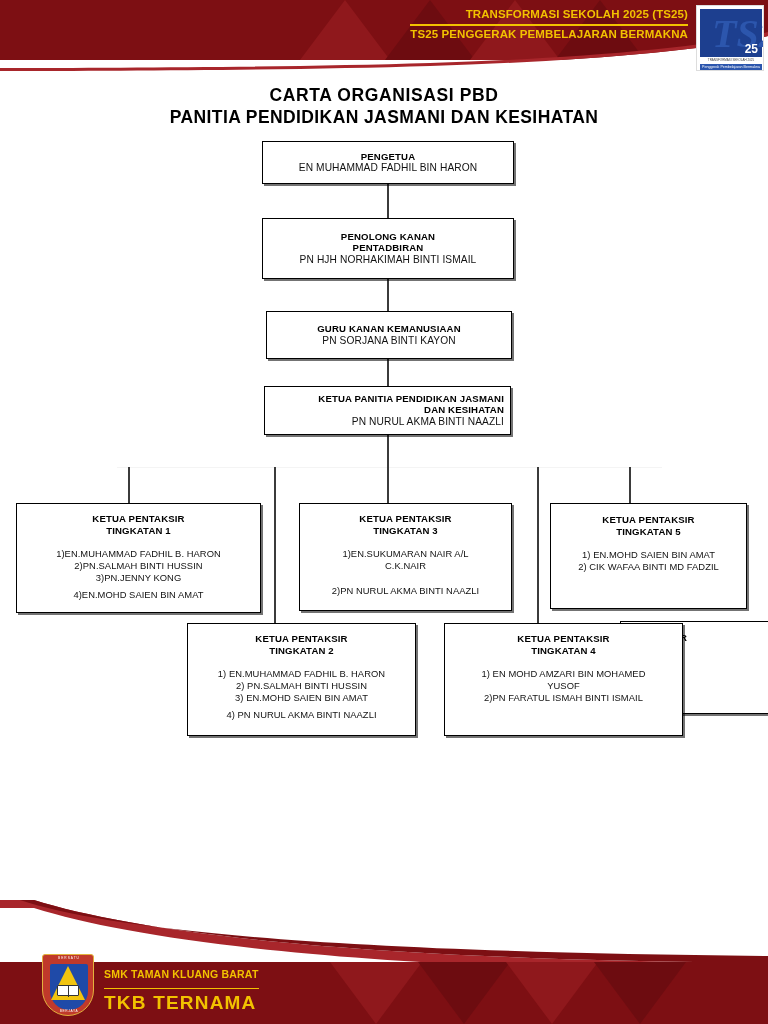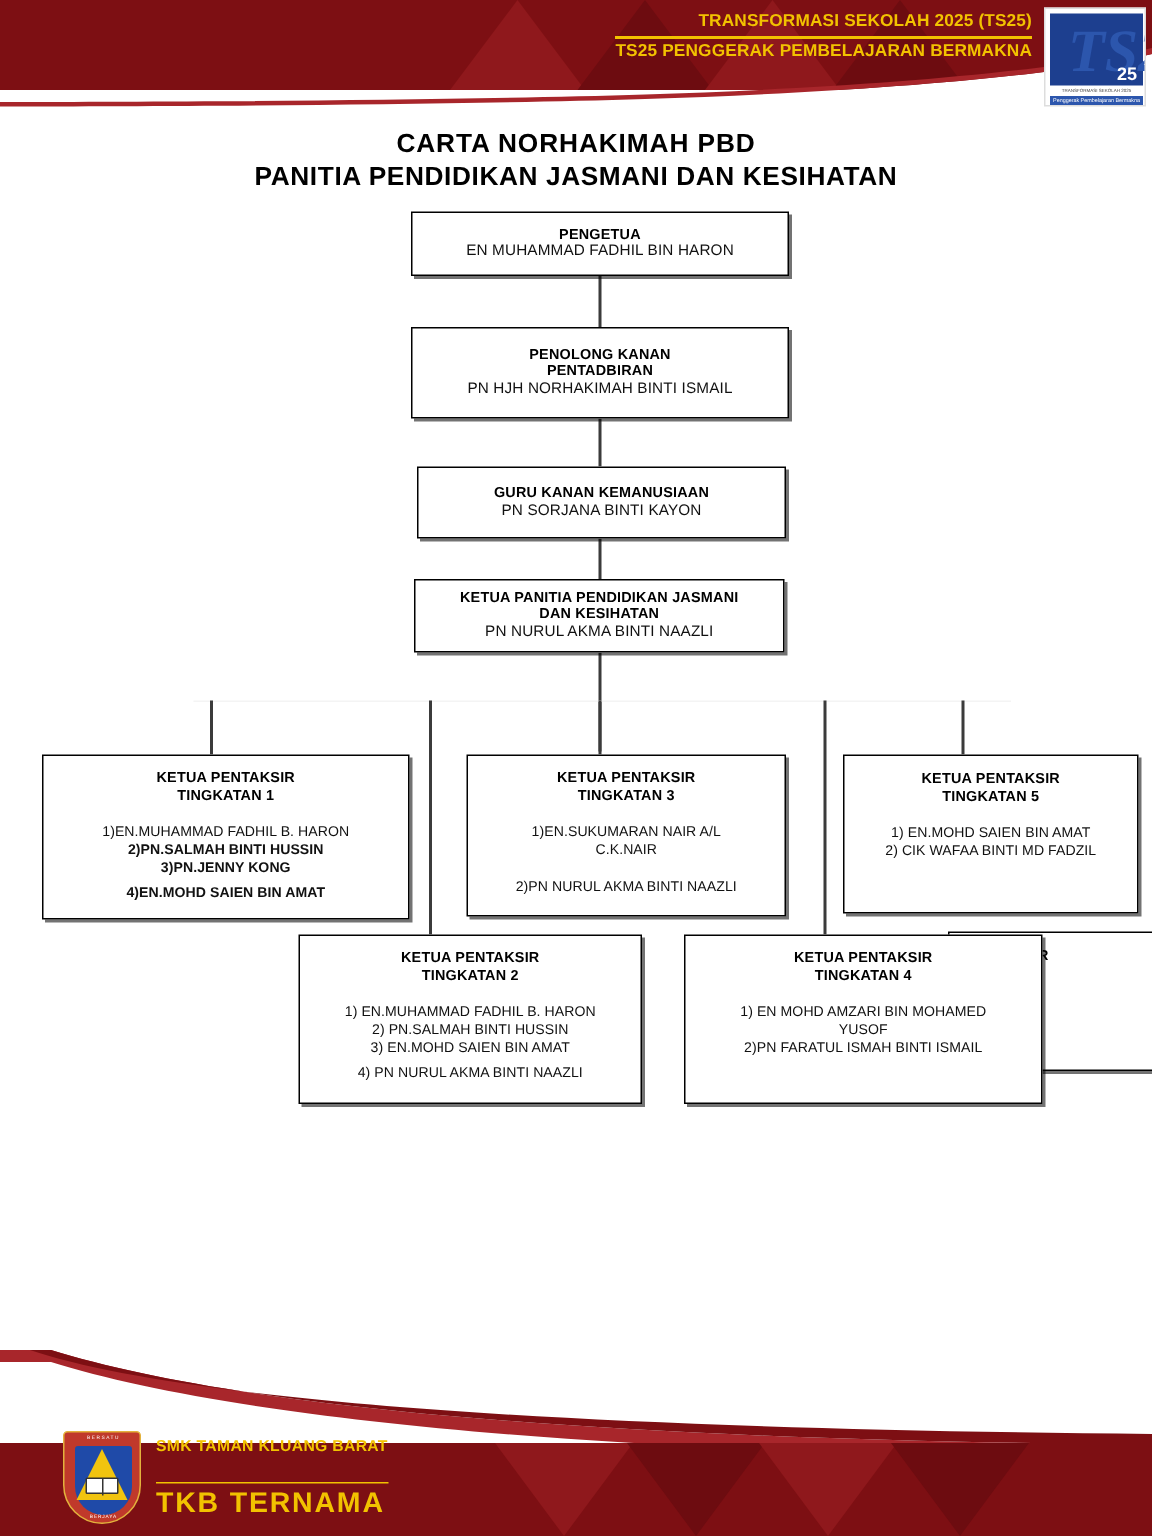--- a/index.html
+++ b/index.html
@@ -100,21 +100,21 @@
   .title-l1 {
     font-size: 17.5px; font-weight: bold; color: #000;
     letter-spacing: 0.6px; line-height: 22px;
   }
   .title-l2 {
     font-size: 17.5px; font-weight: bold; color: #000;
     letter-spacing: 0.4px; line-height: 22px;
   }
 
   
-  .chart { position: absolute; left: 16px; top: 0; width: 612px; height: 1024px; }
+  .chart { position: absolute; left: 4px; top: 0; width: 612px; height: 1024px; }
 
   .node {
     position: absolute;
     border: 1.6px solid #000000;
     background: #ffffff;
     box-shadow: 2px 2px 0 rgba(0,0,0,0.55);
     display: flex;
     flex-direction: column;
     align-items: center;
     justify-content: center;
@@ -127,21 +127,21 @@
   }
   .node-sub {
     font-size: 10.2px; font-weight: normal; color: #111;
     line-height: 12.5px; letter-spacing: 0.1px;
   }
   .node-list {
     font-size: 9.4px; color: #111;
     line-height: 12.2px; letter-spacing: 0.05px;
     margin-top: 12px;
   }
-  .node-list-top0 { margin-top: 6px; font-weight: bold; }
+  .node-list-top0 { margin-top: 6px; }
 
   .vline {
     position: absolute;
     width: 2px;
     background: #3b3b3b;
   }
   .hline {
     position: absolute;
     height: 2px;
     background: #3b3b3b;
@@ -219,21 +219,21 @@
     font-size: 3.2px; color: #ffffff; letter-spacing: 1px;
   }
   .crest-bot-txt {
     position: absolute; left: 0; bottom: 2px;
     width: 52px; text-align: center;
     font-size: 3.2px; color: #ffffff; letter-spacing: 0.6px;
   }
   .ftr-text { position: absolute; left: 104px; bottom: 10px; z-index: 5; }
   .ftr-l1 {
     font-size: 10.5px; font-weight: bold; color: #f2c200;
-    letter-spacing: 0.2px; padding-bottom: 18px;
+    letter-spacing: 0.2px; padding-bottom: 8px;
     border-bottom: 1.6px solid #f2c200;
     display: inline-block;
   }
   .ftr-l2 {
     font-size: 19px; font-weight: bold; color: #f2c200;
     letter-spacing: 1.2px; margin-top: 3px;
   }
 </style>
 </head>
 <body>
@@ -265,21 +265,21 @@
       <div class="hdr-logo-inner">
         <div class="hdr-logo-s">TS25</div>
         <div class="hdr-logo-25">25</div>
       </div>
       <div class="hdr-logo-cap1">TRANSFORMASI SEKOLAH 2025</div>
       <div class="hdr-logo-cap2">Penggerak Pembelajaran Bermakna</div>
     </div>
   </div>
 
   <div class="title-block">
-    <div class="title-l1">CARTA NORHAKIMAH PBD</div>
+    <div class="title-l1">CARTA ORGANISASI PBD</div>
     <div class="title-l2">PANITIA PENDIDIKAN JASMANI DAN KESIHATAN</div>
   </div>
 
   <div class="chart">
 
     <div class="vline" style="left:383px;top:184px;height:34px;"></div>
     <div class="vline" style="left:383px;top:279px;height:32px;"></div>
     <div class="vline" style="left:383px;top:359px;height:27px;"></div>
 
     <div class="vline" style="left:383px;top:435px;height:66px;"></div>
@@ -301,21 +301,21 @@
       <div class="node-title">GURU KANAN KEMANUSIAAN</div>
       <div class="node-sub">PN SORJANA BINTI KAYON</div>
     </div>
 
     <div class="node" style="left:258px;top:218px;width:252px;height:61px;">
       <div class="node-title">PENOLONG KANAN</div>
       <div class="node-title">PENTADBIRAN</div>
       <div class="node-sub">PN HJH NORHAKIMAH BINTI ISMAIL</div>
     </div>
 
-    <div class="node" style="left:260px;top:386px;width:247px;height:49px;">
+    <div class="node" style="left:260px;top:386px;width:247px;height:49px;align-items:flex-end;">
       <div class="node-title">KETUA PANITIA PENDIDIKAN JASMANI</div>
       <div class="node-title">DAN KESIHATAN</div>
       <div class="node-sub">PN NURUL AKMA BINTI NAAZLI</div>
     </div>
 
     <div class="node" style="left:12px;top:503px;width:245px;height:110px;justify-content:flex-start;padding-top:9px;">
       <div class="node-title">KETUA PENTAKSIR</div>
       <div class="node-title">TINGKATAN 1</div>
       <div class="node-list">1)EN.MUHAMMAD FADHIL B. HARON</div>
       <div class="node-list node-list-top0" style="margin-top:0;">2)PN.SALMAH BINTI HUSSIN</div>

